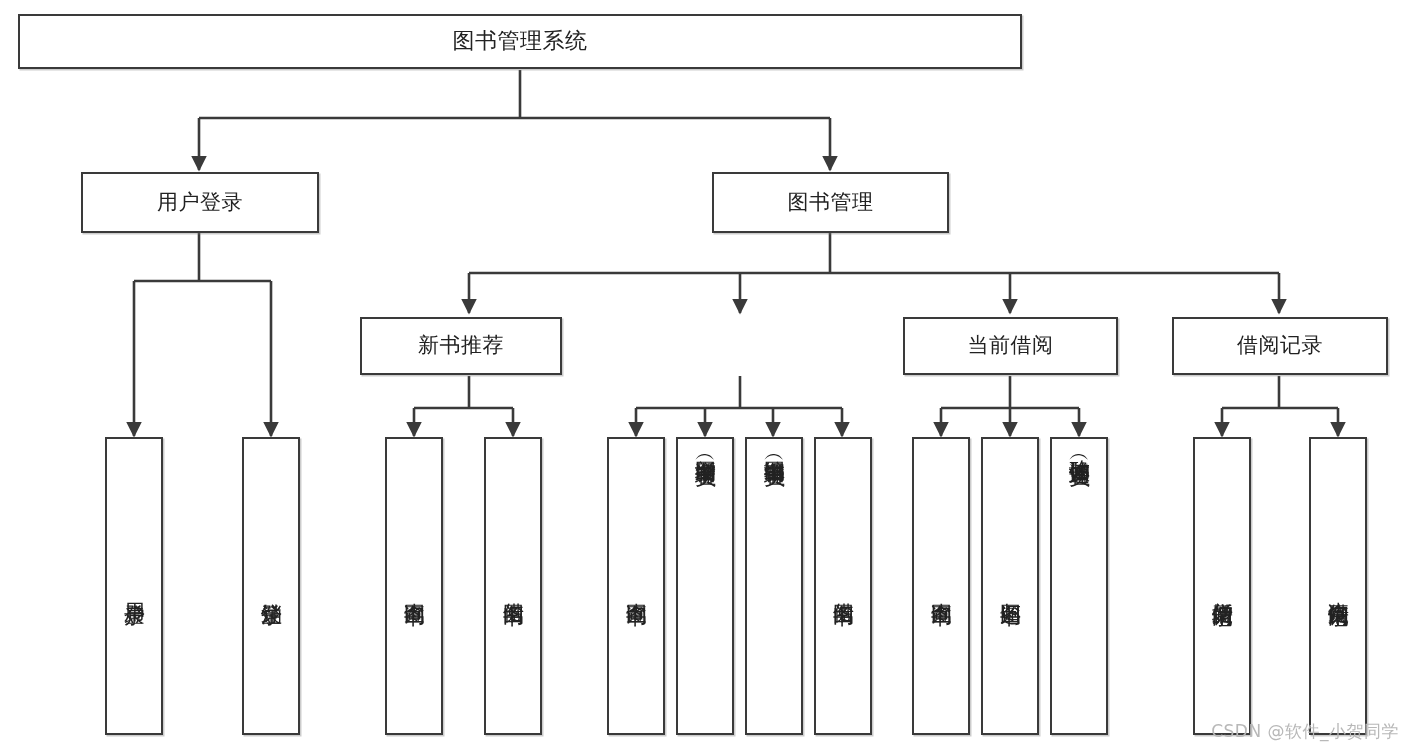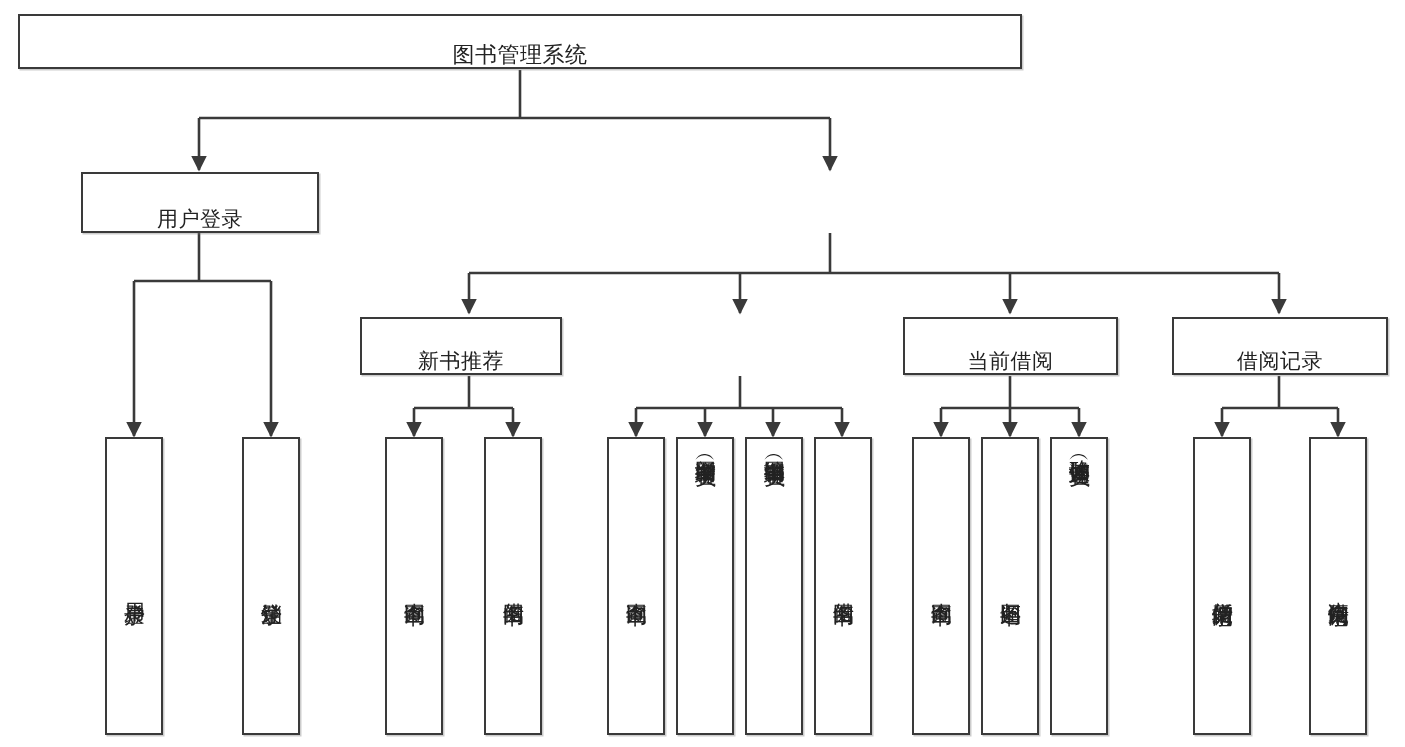--- a/index.html
+++ b/index.html
@@ -22,21 +22,21 @@
     width: 1405px;
     height: 747px;
   }
   .nodebox {
     position: absolute;
     box-sizing: border-box;
     border: 2.5px solid #3a3a3a;
     background: #ffffff;
     box-shadow: 1.5px 1.5px 0 rgba(120,120,120,0.38);
     display: flex;
-    align-items: flex-end;
+    align-items: center;
     justify-content: center;
     overflow: hidden;
   }
   .nodebox .label-h {
     font-size: 21px;
     color: #222222;
     line-height: 1.1;
     white-space: nowrap;
     letter-spacing: 0.5px;
   }
@@ -128,20 +128,23 @@
   </svg>
 
   <div class="nodebox root" style="left:18px; top:14px; width:1004px; height:55px;">
     <span class="label-h">图书管理系统</span>
   </div>
 
   <div class="nodebox" style="left:81px; top:172px; width:238px; height:61px;">
     <span class="label-h">用户登录</span>
   </div>
 
+  <div class="nodebox" style="left:712px; top:172px; width:237px; height:61px;">
+    <span class="label-h">图书管理</span>
+  </div>
 
   <div class="nodebox" style="left:360px; top:317px; width:202px; height:58px;">
     <span class="label-h">新书推荐</span>
   </div>
 
 
   <div class="nodebox" style="left:903px; top:317px; width:215px; height:58px;">
     <span class="label-h">当前借阅</span>
   </div>
 
@@ -186,14 +189,15 @@
     <span class="label-v">确认归还（管理员）</span>
   </div>
 
   <div class="nodebox leaf center-v" style="left:1193px; top:437px; width:58px; height:298px;">
     <span class="label-v">新增借阅记录</span>
   </div>
   <div class="nodebox leaf center-v" style="left:1309px; top:437px; width:58px; height:298px;">
     <span class="label-v">查询借阅记录</span>
   </div>
 
+  <div class="watermark">CSDN @软件_小贺同学</div>
 
 </div>
 
 </body></html>

